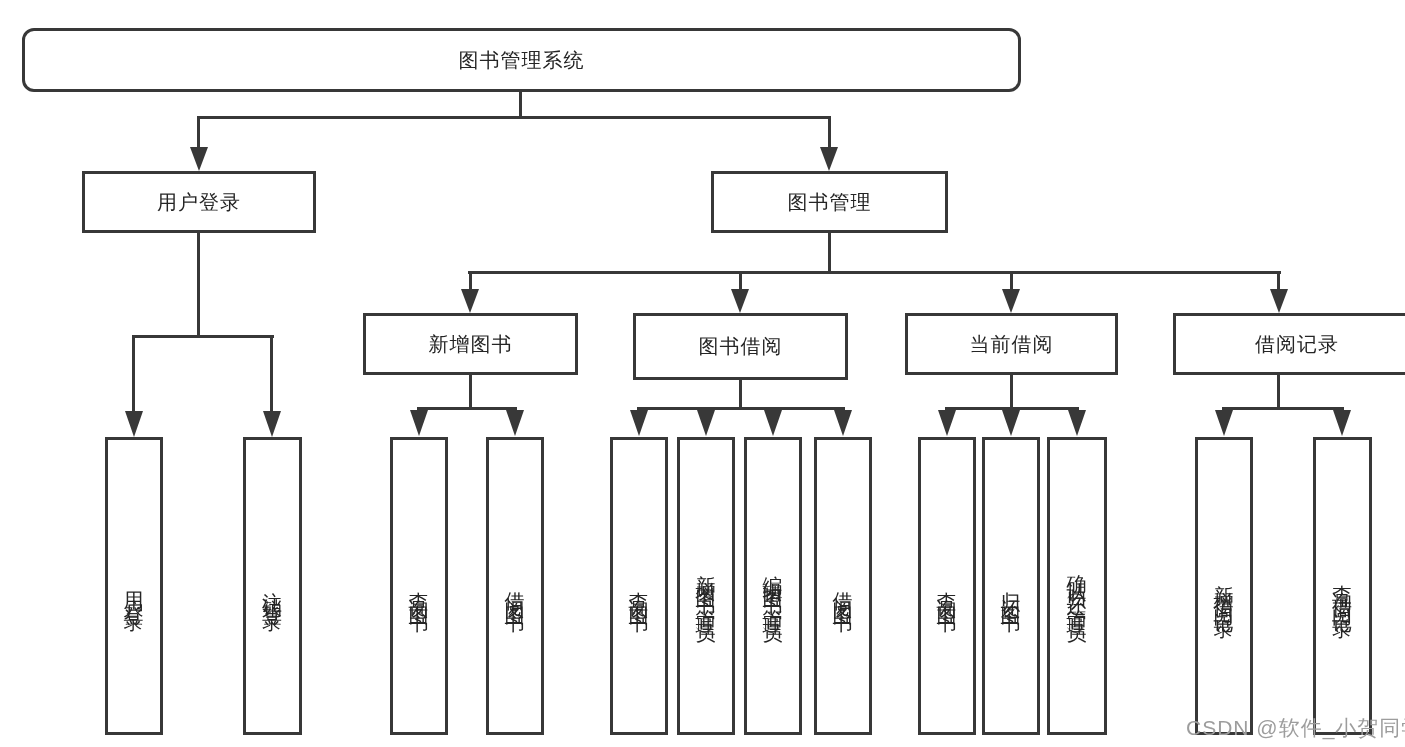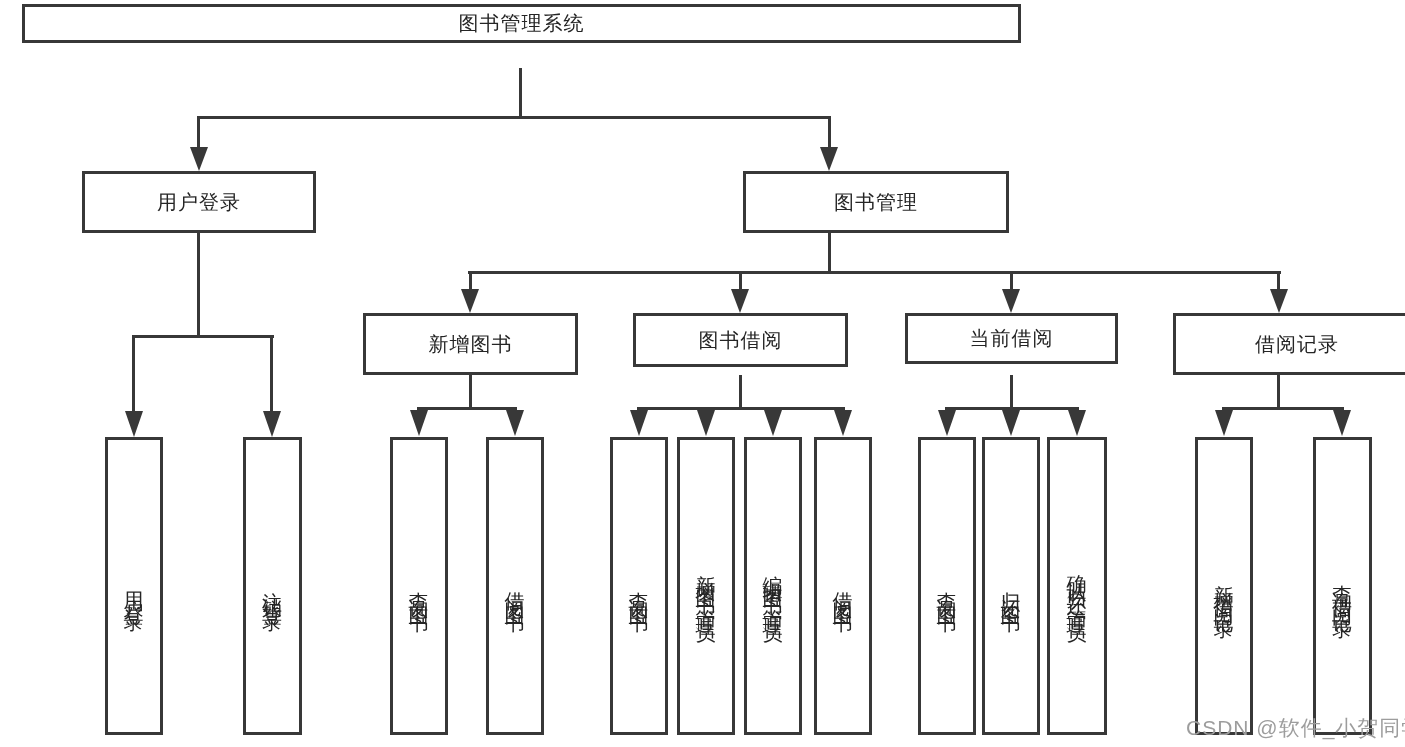--- a/index.html
+++ b/index.html
@@ -53,26 +53,26 @@
     left: 1186px;
     top: 714px;
     font-size: 21px;
     color: #9d9d9d;
     letter-spacing: 1px;
     z-index: 6;
     white-space: nowrap;
   }
 
   
-  #b-root  { left: 22px;   top: 4px;  width: 999px; height: 39px; }
+  #b-root  { left: 22px;   top: 28px;  width: 999px; height: 64px; border-radius: 12px; }
   #b-l2-0  { left: 82px;   top: 171px; width: 234px; height: 62px; }
-  #b-l2-1  { left: 711px;  top: 171px; width: 266px; height: 62px; margin-left: 32px; }
+  #b-l2-1  { left: 711px;  top: 171px; width: 237px; height: 62px; }
   #b-l3-0  { left: 363px;  top: 313px; width: 215px; height: 62px; }
-  #b-l3-1  { left: 633px;  top: 313px; width: 215px; height: 54px; }
-  #b-l3-2  { left: 905px;  top: 313px; width: 213px; height: 51px; }
+  #b-l3-1  { left: 633px;  top: 313px; width: 215px; height: 67px; }
+  #b-l3-2  { left: 905px;  top: 313px; width: 213px; height: 62px; }
   #b-l3-3  { left: 1173px; top: 313px; width: 248px; height: 62px; }
   #b-lf-0  { left: 105px;  top: 437px; width: 58px; height: 298px; }
   #b-lf-1  { left: 243px;  top: 437px; width: 59px; height: 298px; }
   #b-lf-2  { left: 390px;  top: 437px; width: 58px; height: 298px; }
   #b-lf-3  { left: 486px;  top: 437px; width: 58px; height: 298px; }
   #b-lf-4  { left: 610px;  top: 437px; width: 58px; height: 298px; }
   #b-lf-5  { left: 677px;  top: 437px; width: 58px; height: 298px; }
   #b-lf-6  { left: 744px;  top: 437px; width: 58px; height: 298px; }
   #b-lf-7  { left: 814px;  top: 437px; width: 58px; height: 298px; }
   #b-lf-8  { left: 918px;  top: 437px; width: 58px; height: 298px; }

